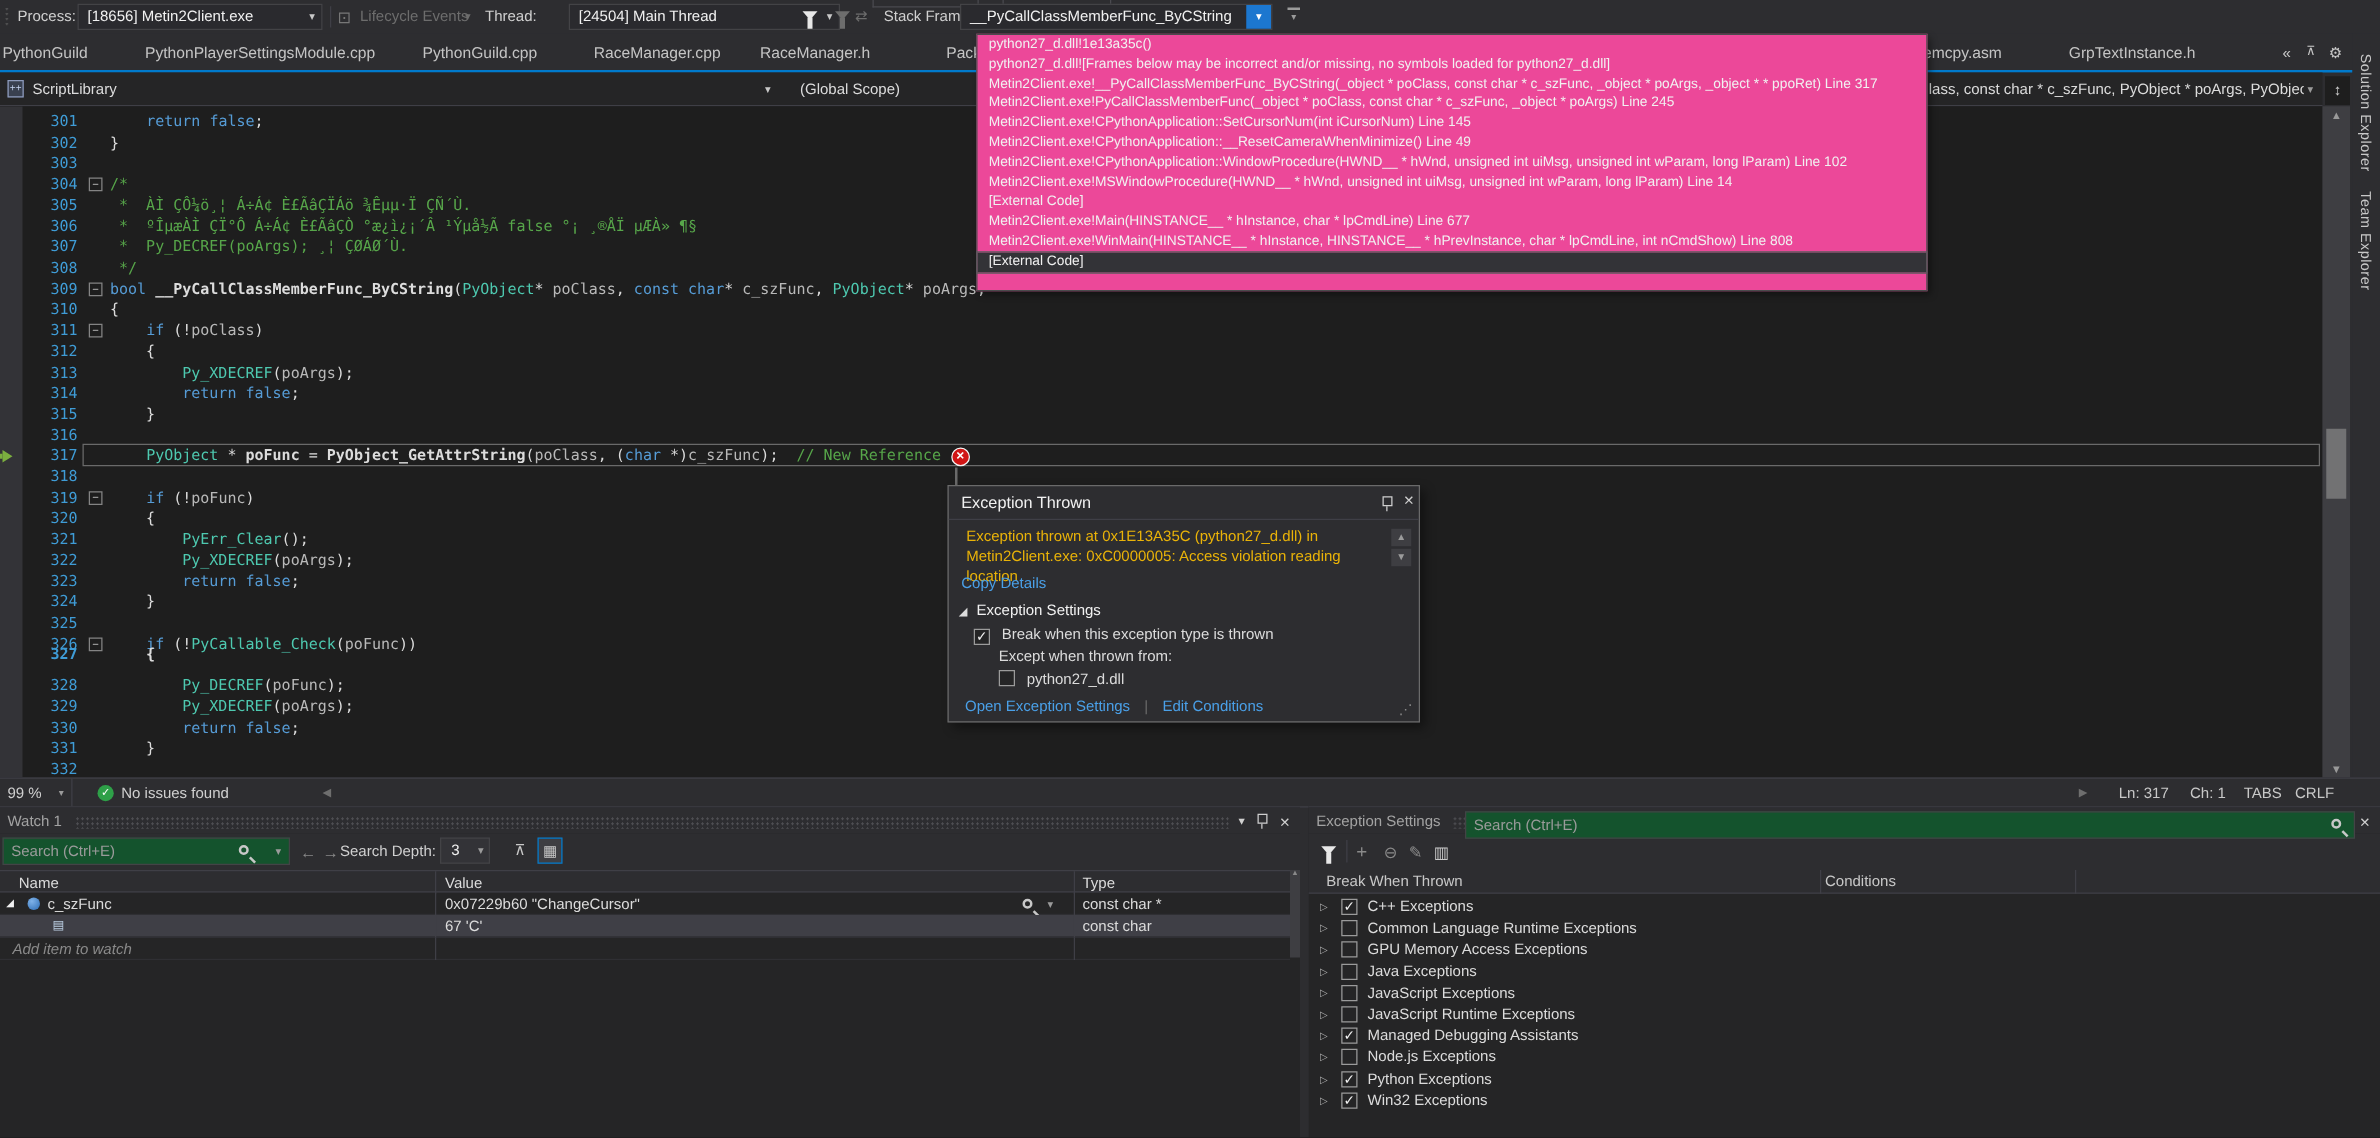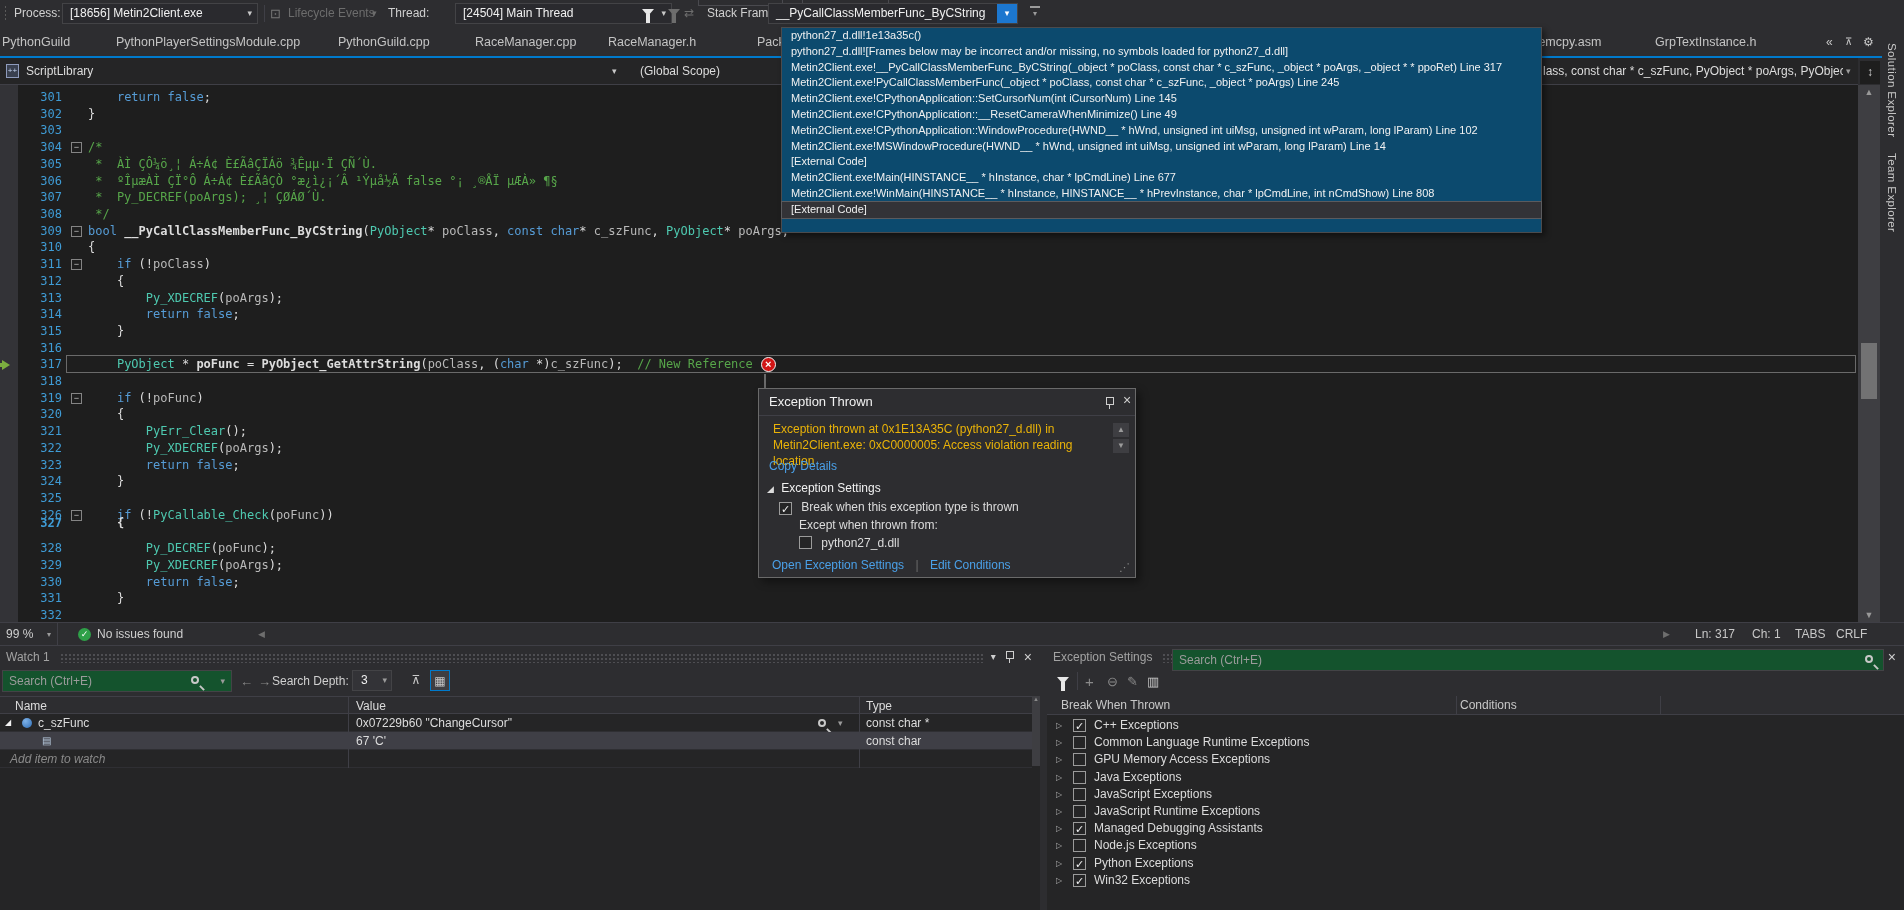--- a/index.html
+++ b/index.html
@@ -77,21 +77,21 @@
   #vscroll { position:absolute; left:1858px; top:85px; width:22px; height:537px; background:#3E3E42; }
   #vscroll .arr { position:absolute; left:0; width:22px; text-align:center; color:#999; font-size:9px; }
   #vs-thumb { position:absolute; left:3px; top:258px; width:16px; height:56px; background:#9D9D9D; opacity:.55; }
 
   
   #side-strip { position:absolute; left:1882px; top:27px; width:22px; height:618px; background:#2D2D30; }
   .vtab { writing-mode:vertical-rl; color:#C8C8C8; font-size:11.5px; letter-spacing:.4px;
           margin-left:4px; margin-top:16px; white-space:nowrap; }
 
   
-  #sf-dropdown { position:absolute; left:781px; top:27px; width:761px; height:206px; background:#0c4a6e;
+  #sf-dropdown { position:absolute; left:781px; top:27px; width:761px; height:206px; background:#ec4899;
                  border:1px solid #4B4B4D; box-shadow:3px 3px 6px rgba(0,0,0,.45); z-index:40; }
   .sf-item { height:15.8px; line-height:15.8px; padding-left:9px; color:#F1F1F1; font-size:11px;
              white-space:nowrap; overflow:hidden; }
   .sf-item.sel { background:#333337; outline:1px solid #5B5B5E; }
 
   
   #popup { position:absolute; left:758px; top:388px; width:378px; height:190px; background:#2D2D30;
            border:1px solid #6A6A6A; z-index:30; box-shadow:4px 4px 8px rgba(0,0,0,.4); }
   #popup .title { position:absolute; left:10px; top:5px; font-size:13px; color:#F1F1F1; }
   #popup .sep { position:absolute; left:0; top:26px; width:100%; height:1px; background:#3F3F46; }

